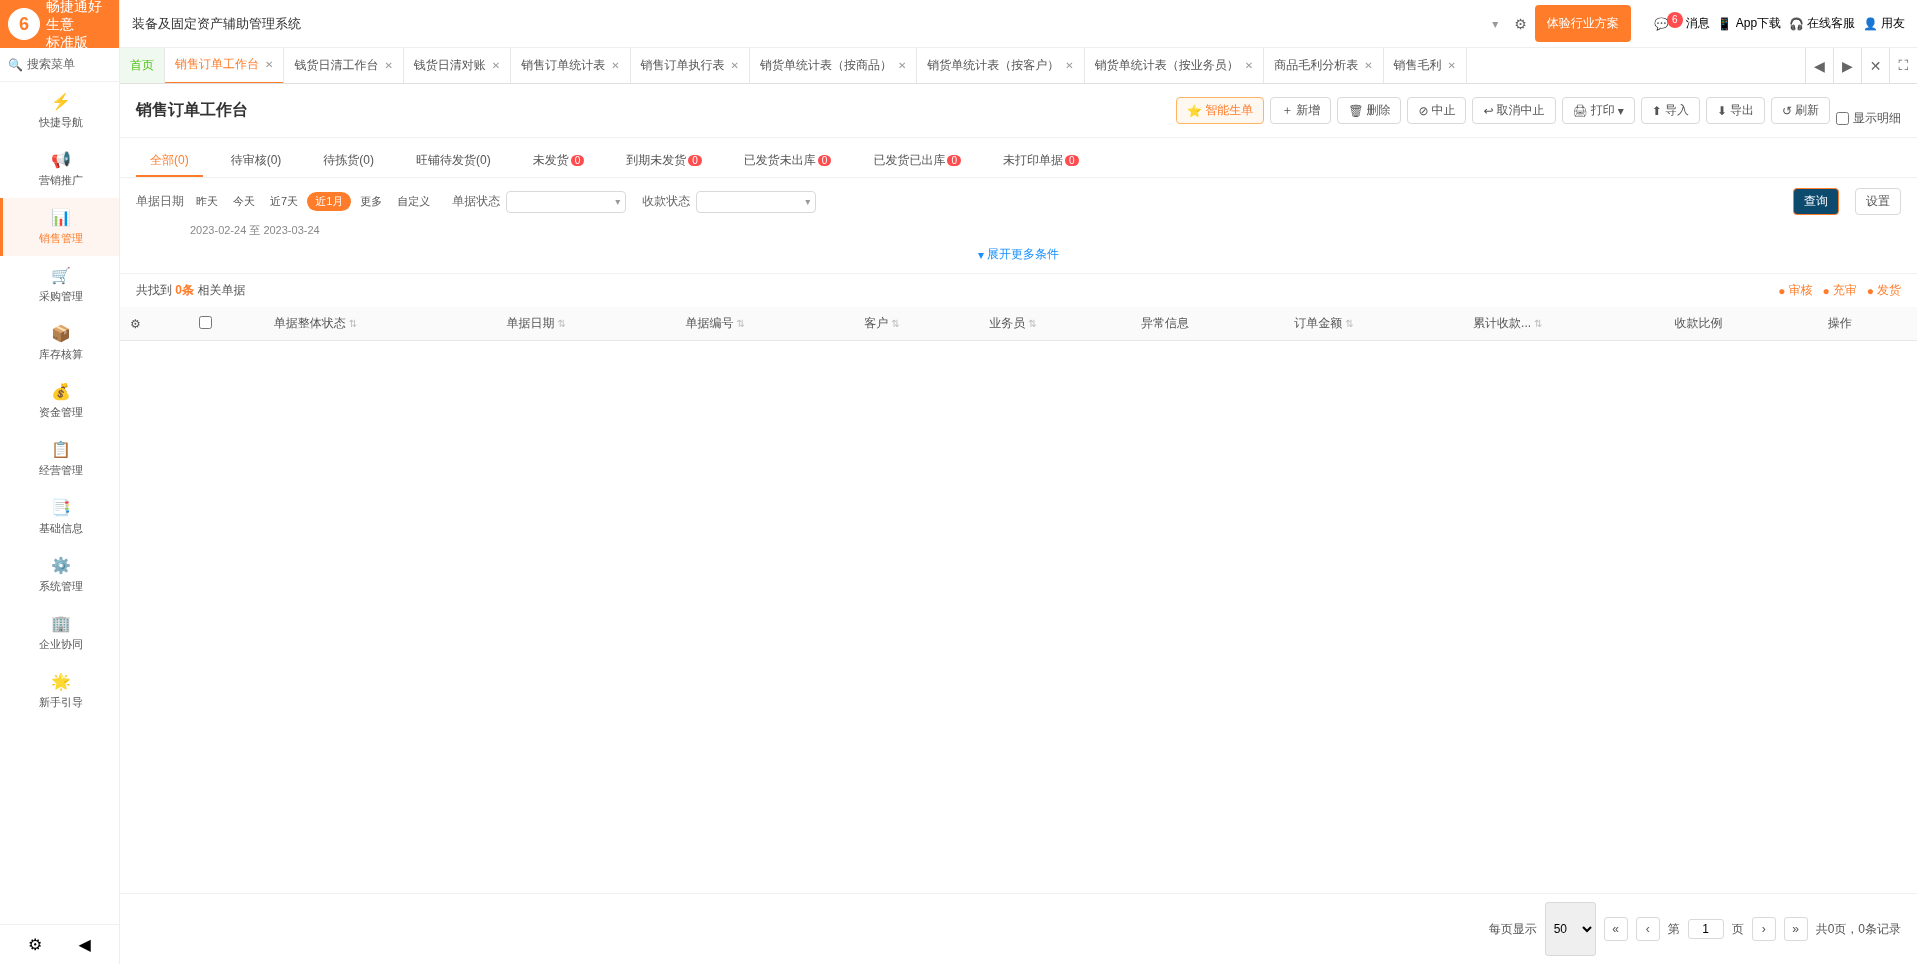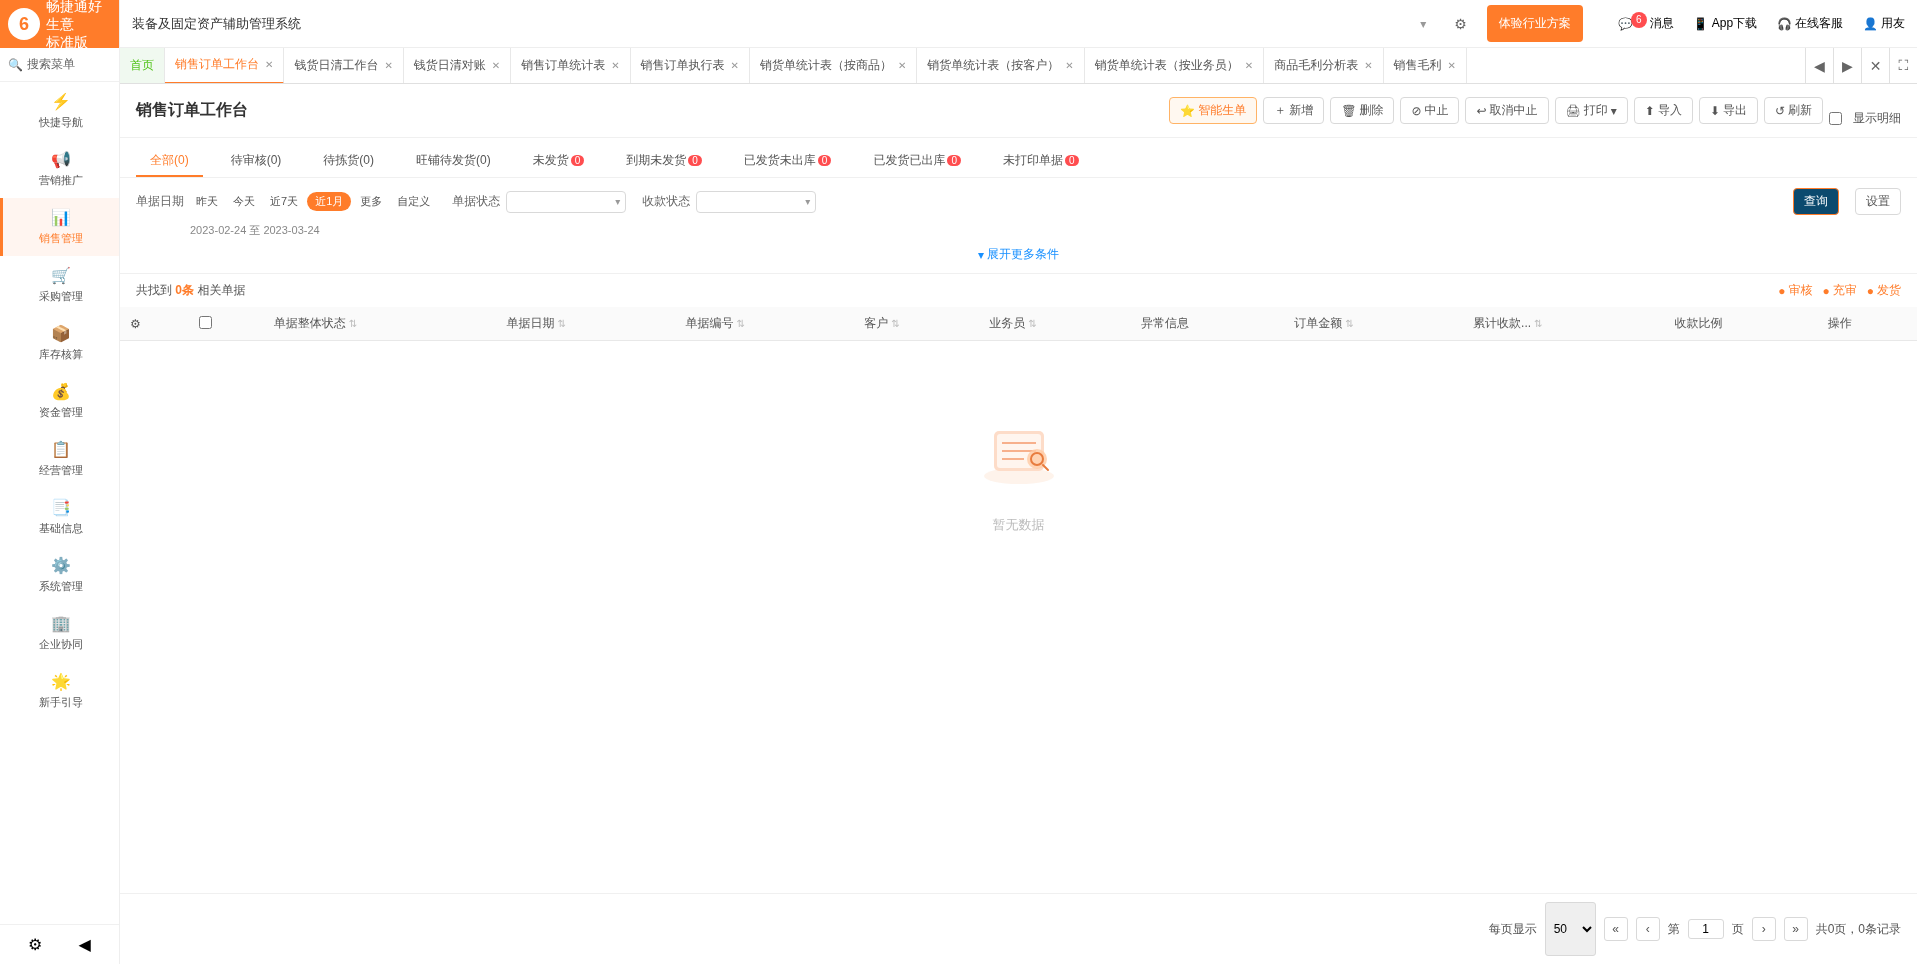--- a/index.html
+++ b/index.html
@@ -13,21 +13,21 @@
     .sidebar-search { padding: 8px; border-bottom: 1px solid #f0f0f0; display: flex; align-items: center; gap: 4px; cursor: pointer; color: #666; font-size: 12px; }
     .sidebar-nav-item { display: flex; flex-direction: column; align-items: center; padding: 10px 4px; cursor: pointer; color: #555; font-size: 11px; gap: 4px; border-left: 3px solid transparent; }
     .sidebar-nav-item.active { background: #fff5f0; color: #ff7c2a; border-left: 3px solid #ff7c2a; }
     .sidebar-nav-item .nav-icon { font-size: 16px; }
     .sidebar-bottom { margin-top: auto; display: flex; align-items: center; justify-content: space-around; padding: 10px; border-top: 1px solid #f0f0f0; }
 
     
     .main { flex: 1; display: flex; flex-direction: column; overflow: hidden; }
 
     
-    .topbar { height: 48px; background: #fff; display: flex; align-items: center; padding: 0 12px; border-bottom: 1px solid #eee; gap: 20px; }
+    .topbar { height: 48px; background: #fff; display: flex; align-items: center; padding: 0 12px; border-bottom: 1px solid #eee; gap: 8px; }
     .topbar-solution-btn { background: #ff7c2a; color: #fff; border: none; border-radius: 4px; padding: 10px 12px; cursor: pointer; font-size: 12px; }
     .topbar-badge { background: #ff4d4f; color: #fff; border-radius: 50%; width: 16px; height: 16px; font-size: 10px; display: flex; align-items: center; justify-content: center; margin-left: -6px; margin-top: -8px; }
     .topbar-action-item { display: flex; align-items: center; gap: 3px; cursor: pointer; position: relative; }
 
     
     .tabs-bar { background: #fff; display: flex; align-items: center; border-bottom: 1px solid #e0e0e0; overflow: hidden; height: 36px; }
     .tab-item { display: flex; align-items: center; padding: 6px 10px; height: 36px; border-right: 1px solid #e8e8e8; cursor: pointer; white-space: nowrap; font-size: 12px; color: #555; gap: 4px; flex-shrink: 0; }
     .tab-item.active { background: #fff; color: #ff7c2a; border-bottom: 2px solid #ff7c2a; }
     .tab-item.home { background: #f0f9f0; color: #52c41a; }
     .tab-close { font-size: 10px; color: #999; margin-left: 2px; }
@@ -38,21 +38,21 @@
     .content { flex: 1; overflow: hidden; display: flex; flex-direction: column; background: #f5f6fa; }
     .content-inner { flex: 1; background: #fff; margin: 0; display: flex; flex-direction: column; overflow: hidden; }
 
     
     .page-header { display: flex; align-items: center; justify-content: space-between; padding: 10px 16px; border-bottom: 1px solid #f0f0f0; background: #fff; }
     .page-title { font-size: 16px; font-weight: bold; color: #333; }
     .toolbar { display: flex; align-items: center; gap: 6px; }
     .btn { display: flex; align-items: center; gap: 3px; padding: 4px 10px; border: 1px solid #d9d9d9; border-radius: 4px; cursor: pointer; font-size: 12px; background: #fff; color: #555; }
     .btn-primary { background: #0c4a6e; color: #fff; border-color: #ff7c2a; }
     .btn-smart { background: #fff8f0; border: 1px solid #ffb366; color: #ff7c2a; }
-    .checkbox-label { display: flex; align-items: center; gap: 11px; font-size: 12px; color: #555; cursor: pointer; margin-top: 16px; }
+    .checkbox-label { display: flex; align-items: center; gap: 4px; font-size: 12px; color: #555; cursor: pointer; margin-top: 16px; }
 
     
     .sub-tabs { display: flex; align-items: center; padding: 8px 16px 0; background: #fff; border-bottom: 1px solid #f0f0f0; gap: 14px; }
     .sub-tab { padding: 6px 14px; font-size: 12px; cursor: pointer; color: #555; border-bottom: 2px solid transparent; }
     .sub-tab.active { color: #ff7c2a; border-bottom: 2px solid #ff7c2a; }
     .sub-tab .badge-red { background: #ff4d4f; color: #fff; border-radius: 8px; padding: 0 4px; font-size: 10px; margin-left: 2px; }
 
     
     .filter-area { padding: 10px 16px; background: #fff; display: flex; flex-direction: column; gap: 8px; border-bottom: 1px solid #f0f0f0; }
     .filter-row { display: flex; align-items: center; gap: 16px; }
@@ -384,36 +384,20 @@
                 <th><span>订单金额<span class="sort-icon">⇅</span></span></th>
                 <th><span>累计收款...<span class="sort-icon">⇅</span></span></th>
                 <th><span>收款比例</span></th>
                 <th><span>操作</span></th>
               </tr>
           </thead>
           <tbody id="table-body">
           </tbody>
         </table>
 
-        <div class="empty-state">
-          <div>
-            <svg width="100" height="100" viewBox="0 0 100 100">
-              <ellipse cx="50" cy="75" rx="35" ry="8" fill="#fde8d8" opacity="0.5"></ellipse>
-              <rect x="25" y="30" width="50" height="40" rx="5" fill="#fddcc8"></rect>
-              <rect x="28" y="33" width="44" height="34" rx="3" fill="#fff5ee"></rect>
-              <line x1="33" y1="42" x2="67" y2="42" stroke="#f7b08c" stroke-width="2"></line>
-              <line x1="33" y1="50" x2="67" y2="50" stroke="#f7b08c" stroke-width="2"></line>
-              <line x1="33" y1="58" x2="55" y2="58" stroke="#f7b08c" stroke-width="2"></line>
-              <circle cx="68" cy="58" r="10" fill="#ffcba4" opacity="0.8"></circle>
-              <circle cx="68" cy="58" r="6" fill="none" stroke="#e87c3e" stroke-width="2"></circle>
-              <line x1="74" y1="64" x2="79" y2="69" stroke="#e87c3e" stroke-width="2" stroke-linecap="round"></line>
-            </svg>
-          </div>
-          <span class="empty-text">暂无数据</span>
-        </div>
       </div>
 
       <div class="pagination">
         <span>每页显示</span>
         <select class="page-size-select" id="page-size-select"><option value="10">10</option><option value="20">20</option><option value="50" selected="">50</option><option value="100">100</option></select>
         <div class="page-btn">«</div>
         <div class="page-btn">‹</div>
         <span>第</span>
         <input class="page-input" type="text" value="1" style="">
         <span>页</span>

